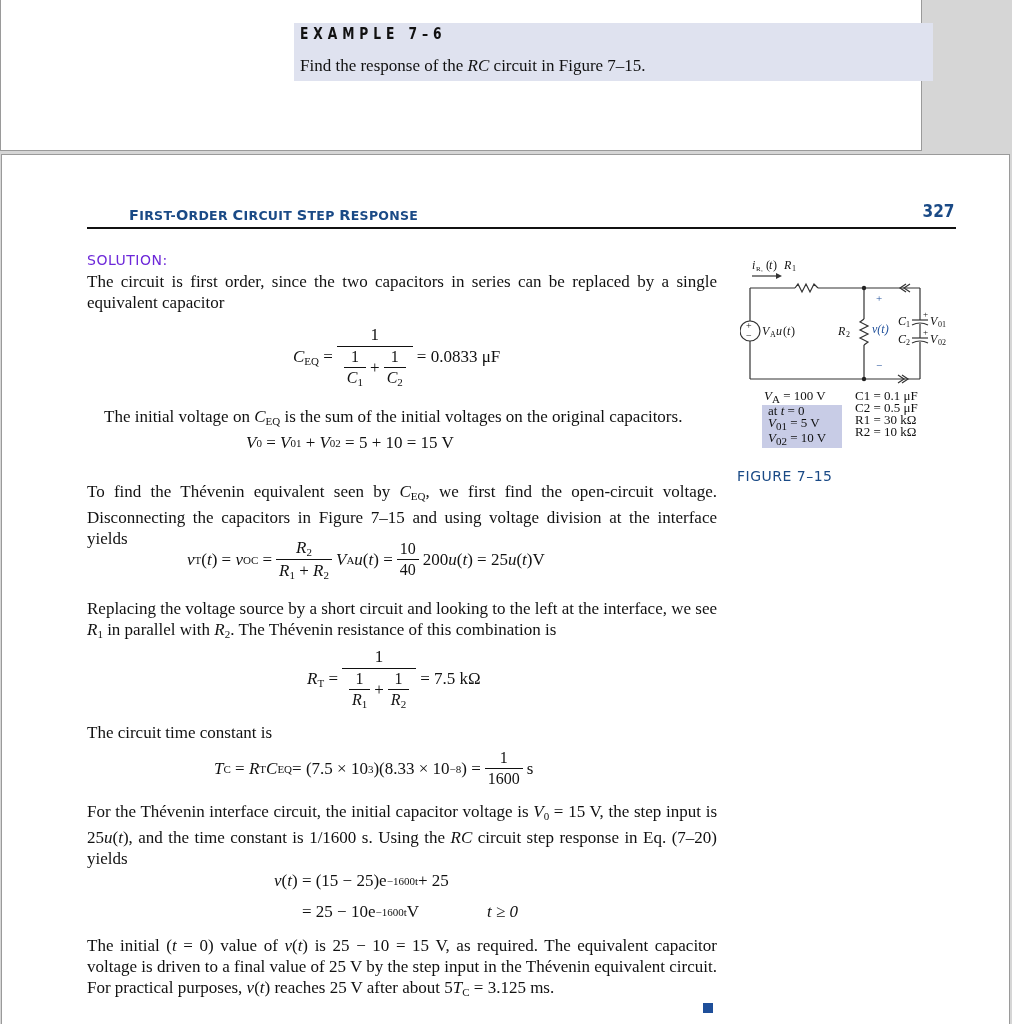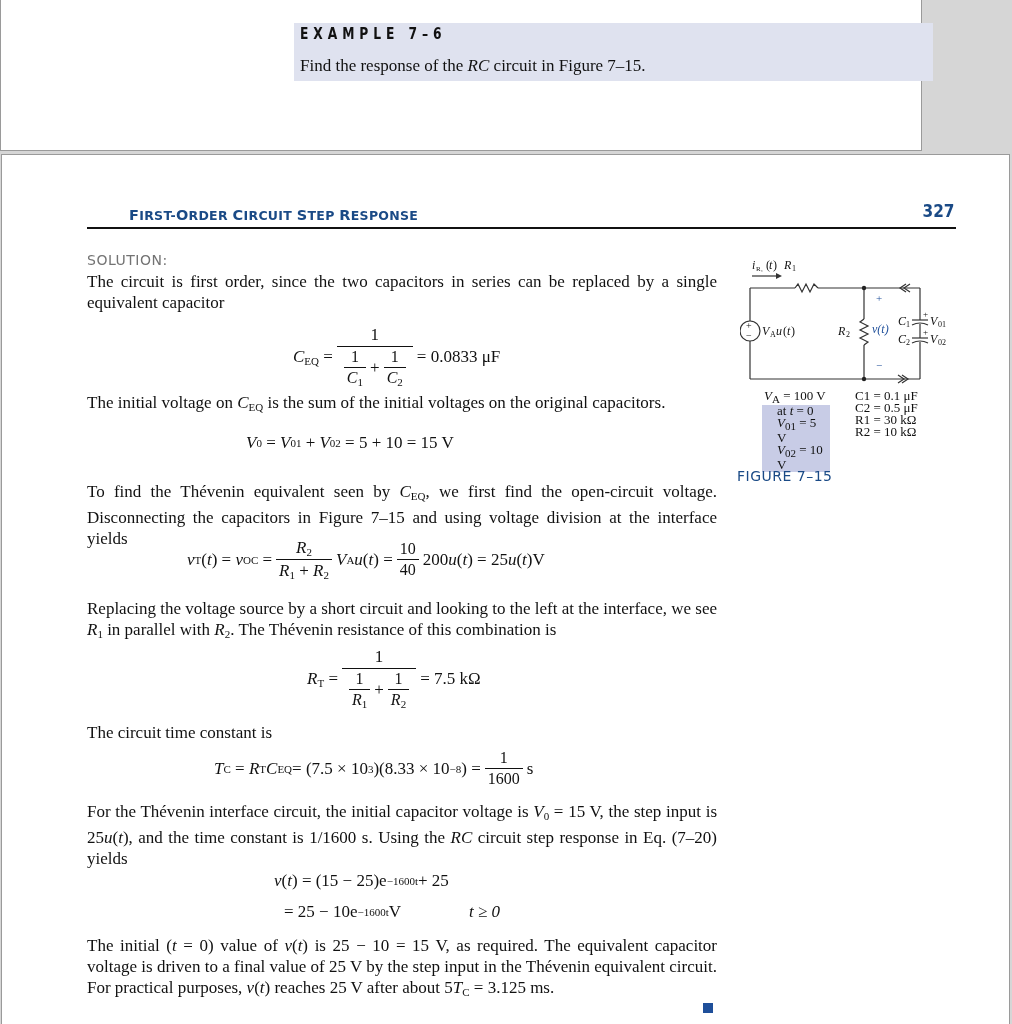--- a/index.html
+++ b/index.html
@@ -12,34 +12,34 @@
 
   .example-box { position: absolute; left: 293px; top: 23px; width: 639px; height: 58px; background: #dfe2ef; }
   .example-title { position: absolute; left: 6px; top: 2px; font-family: "DejaVu Sans", sans-serif; font-size: 15px; letter-spacing: 6px; font-weight: bold; color: #111; transform: scaleX(0.82); transform-origin: left top; }
   .example-prompt { position: absolute; left: 6px; top: 33px; font-size: 17px; }
 
   .running-head { position: absolute; left: 85px; top: 52px; font-family: "DejaVu Sans", sans-serif; font-weight: bold; color: #1a4a86; font-size: 12.5px; letter-spacing: 0.3px; margin-left: 42px; }
   .running-head .big { font-size: 14.5px; }
   .page-num { position: absolute; right: 55px; top: 46px; font-family: "DejaVu Sans", sans-serif; font-weight: bold; color: #1a4a86; font-size: 17px; transform: scaleX(0.9); transform-origin: right top; }
   .head-rule { position: absolute; left: 85px; top: 72px; width: 869px; height: 2px; background: #111; }
 
-  .solution-label { position: absolute; left: 85px; top: 97px; font-family: "DejaVu Sans", sans-serif; font-size: 14px; letter-spacing: 0.5px; color: #737373; }
+  .solution-label { position: absolute; left: 85px; top: 97px; font-family: "DejaVu Sans", sans-serif; font-size: 14px; letter-spacing: 0.5px; color: #6d28d9; }
   .para { position: absolute; left: 85px; width: 630px; font-size: 17px; line-height: 21px; text-align: justify; }
   .eq { position: absolute; font-size: 17px; white-space: nowrap; display: flex; align-items: center; }
   i { font-style: italic; }
   sub { font-size: 11px; vertical-align: -3px; font-style: normal; }
   sup { font-size: 11px; vertical-align: 7px; }
   .frac { display: inline-flex; flex-direction: column; align-items: center; margin: 0 4px; vertical-align: middle; }
   .frac .num { padding: 0 3px 1px; }
   .frac .den { border-top: 1px solid #111; padding: 1px 3px 0; }
   .frac.small { font-size: 16px; }
 
   .figure { position: absolute; left: 738px; top: 96px; width: 230px; height: 240px; }
   .fig-vals-left { position: absolute; left: 22px; top: 139px; font-size: 13px; line-height: 12px; }
-  .fig-vals-left .shade { background: #c8cce6; padding: 0 4px 1px 15px; width: 68px; }
+  .fig-vals-left .shade { background: #c8cce6; padding: 0 4px 1px 6px; width: 80px; }
   .fig-vals-right { position: absolute; left: 115px; top: 139px; font-size: 13px; line-height: 12px; }
   .fig-caption { position: absolute; left: 735px; top: 313px; font-family: "DejaVu Sans", sans-serif; color: #1a4a86; font-size: 14px; letter-spacing: 0.5px; }
 
   .end-mark { position: absolute; left: 701px; top: 848px; width: 10px; height: 10px; background: #1f4f9a; }
 </style>
 </head>
 <body>
 
 <div class="page page-top">
   <div class="example-box">
@@ -68,21 +68,21 @@
             <span class="den"><i>C</i><sub>1</sub></span>
           </span>+<span class="frac small">
             <span class="num">1</span>
             <span class="den"><i>C</i><sub>2</sub></span>
           </span>
     </span>
       </span>
     <span>= 0.0833 μF</span>
   </div>
 
-  <div class="para" style="top:237px;"><span>The initial voltage on </span><i>C</i><sub>EQ</sub><span> is the sum of the initial voltages on the original capacitors.</span></div>
+  <div class="para" style="top:251px;margin-left:17px;"><span>The initial voltage on </span><i>C</i><sub>EQ</sub><span> is the sum of the initial voltages on the original capacitors.</span></div>
   <div class="eq" style="left:244px; top:278px;"><i>V</i><sub>0</sub>&nbsp;=&nbsp;<i>V</i><sub>01</sub>&nbsp;+&nbsp;<i>V</i><sub>02</sub>&nbsp;<span>= 5 + 10 = 15 V</span></div>
 
   <div class="para" style="top:326px;"><span>To find the Thévenin equivalent seen by </span><i>C</i><sub>EQ</sub><span>, we first find the open-circuit voltage. Disconnecting the capacitors in Figure 7–15 and using voltage division at the interface yields</span></div>
 
   <div class="eq" style="left:185px; top:383px;">
     <i>v</i><sub>T</sub>(<i>t</i>)&nbsp;=&nbsp;<i>v</i><sub>OC</sub>&nbsp;=
     <span class="frac">
         <span class="num"><i>R</i><sub>2</sub></span>
         <span class="den"><i>R</i><sub>1</sub> + <i>R</i><sub>2</sub></span>
       </span>
@@ -120,21 +120,21 @@
     <span class="frac small">
         <span class="num">1</span>
         <span class="den">1600</span>
       </span>
     <span>s</span>
   </div>
 
   <div class="para" style="top:646px;"><span>For the Thévenin interface circuit, the initial capacitor voltage is </span><i>V</i><sub>0</sub><span> = 15 V, the step input is 25</span><i>u</i>(<i>t</i>)<span>, and the time constant is 1/1600 s. Using the </span><i>RC</i><span> circuit step response in Eq. (7–20) yields</span></div>
 
   <div class="eq" style="left:272px; top:716px;"><i>v</i>(<i>t</i>)&nbsp;<span>= (15 − 25)e</span><sup>−1600t</sup><span> + 25</span></div>
-  <div class="eq" style="left:282px; top:747px;">
+  <div class="eq" style="left:300px; top:747px;">
       <span>= 25 − 10e</span>
       <sup>−1600t</sup>
       <span> V</span>
       <span style="display:inline-block;width:68px;"></span>
       <i>t ≥ 0</i>
     </div>
 
   <div class="para" style="top:780px;"><span>The initial (</span><i>t</i><span> = 0) value of </span><i>v</i>(<i>t</i>)<span> is 25 − 10 = 15 V, as required. The equivalent capacitor voltage is driven to a final value of 25 V by the step input in the Thévenin equivalent circuit. For practical purposes, </span><i>v</i>(<i>t</i>)<span> reaches 25 V after about 5</span><i>T</i><sub>C</sub><span> = 3.125 ms.</span></div>
   <div class="end-mark"></div>
 

